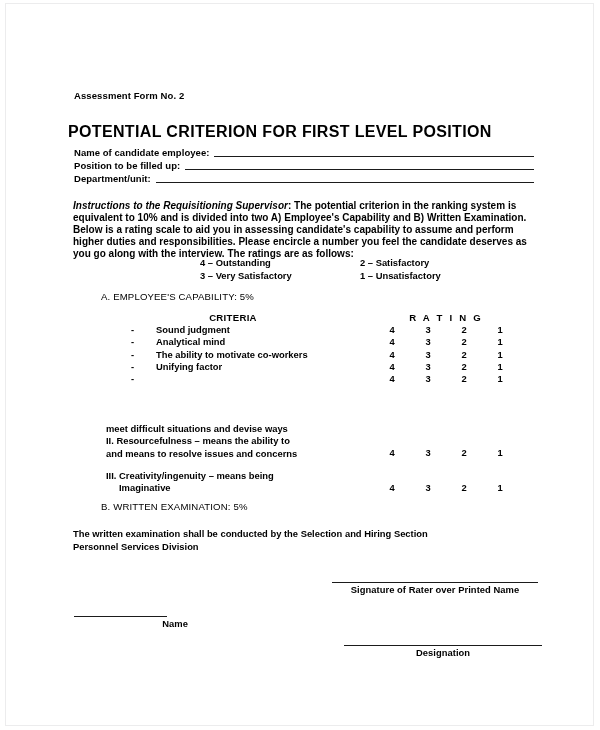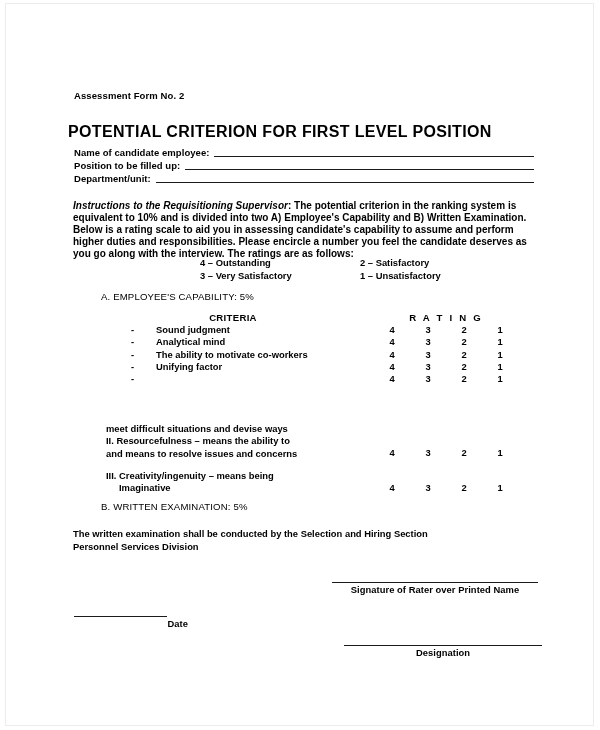--- a/index.html
+++ b/index.html
@@ -392,21 +392,21 @@
       <div>Personnel Services Division</div>
     </div>
 
     <div id="sig-rater" class="sig">
       <div class="sig-rule"></div>
       <div class="sig-label">Signature of Rater over Printed Name</div>
     </div>
 
     <div id="sig-date" class="sig">
       <div class="sig-rule"></div>
-      <div class="sig-label">Date</div>
+      <div class="sig-label">Name</div>
     </div>
 
     <div id="sig-desig" class="sig">
       <div class="sig-rule"></div>
       <div class="sig-label">Designation</div>
     </div>
 
   </div>
 </div>
 

